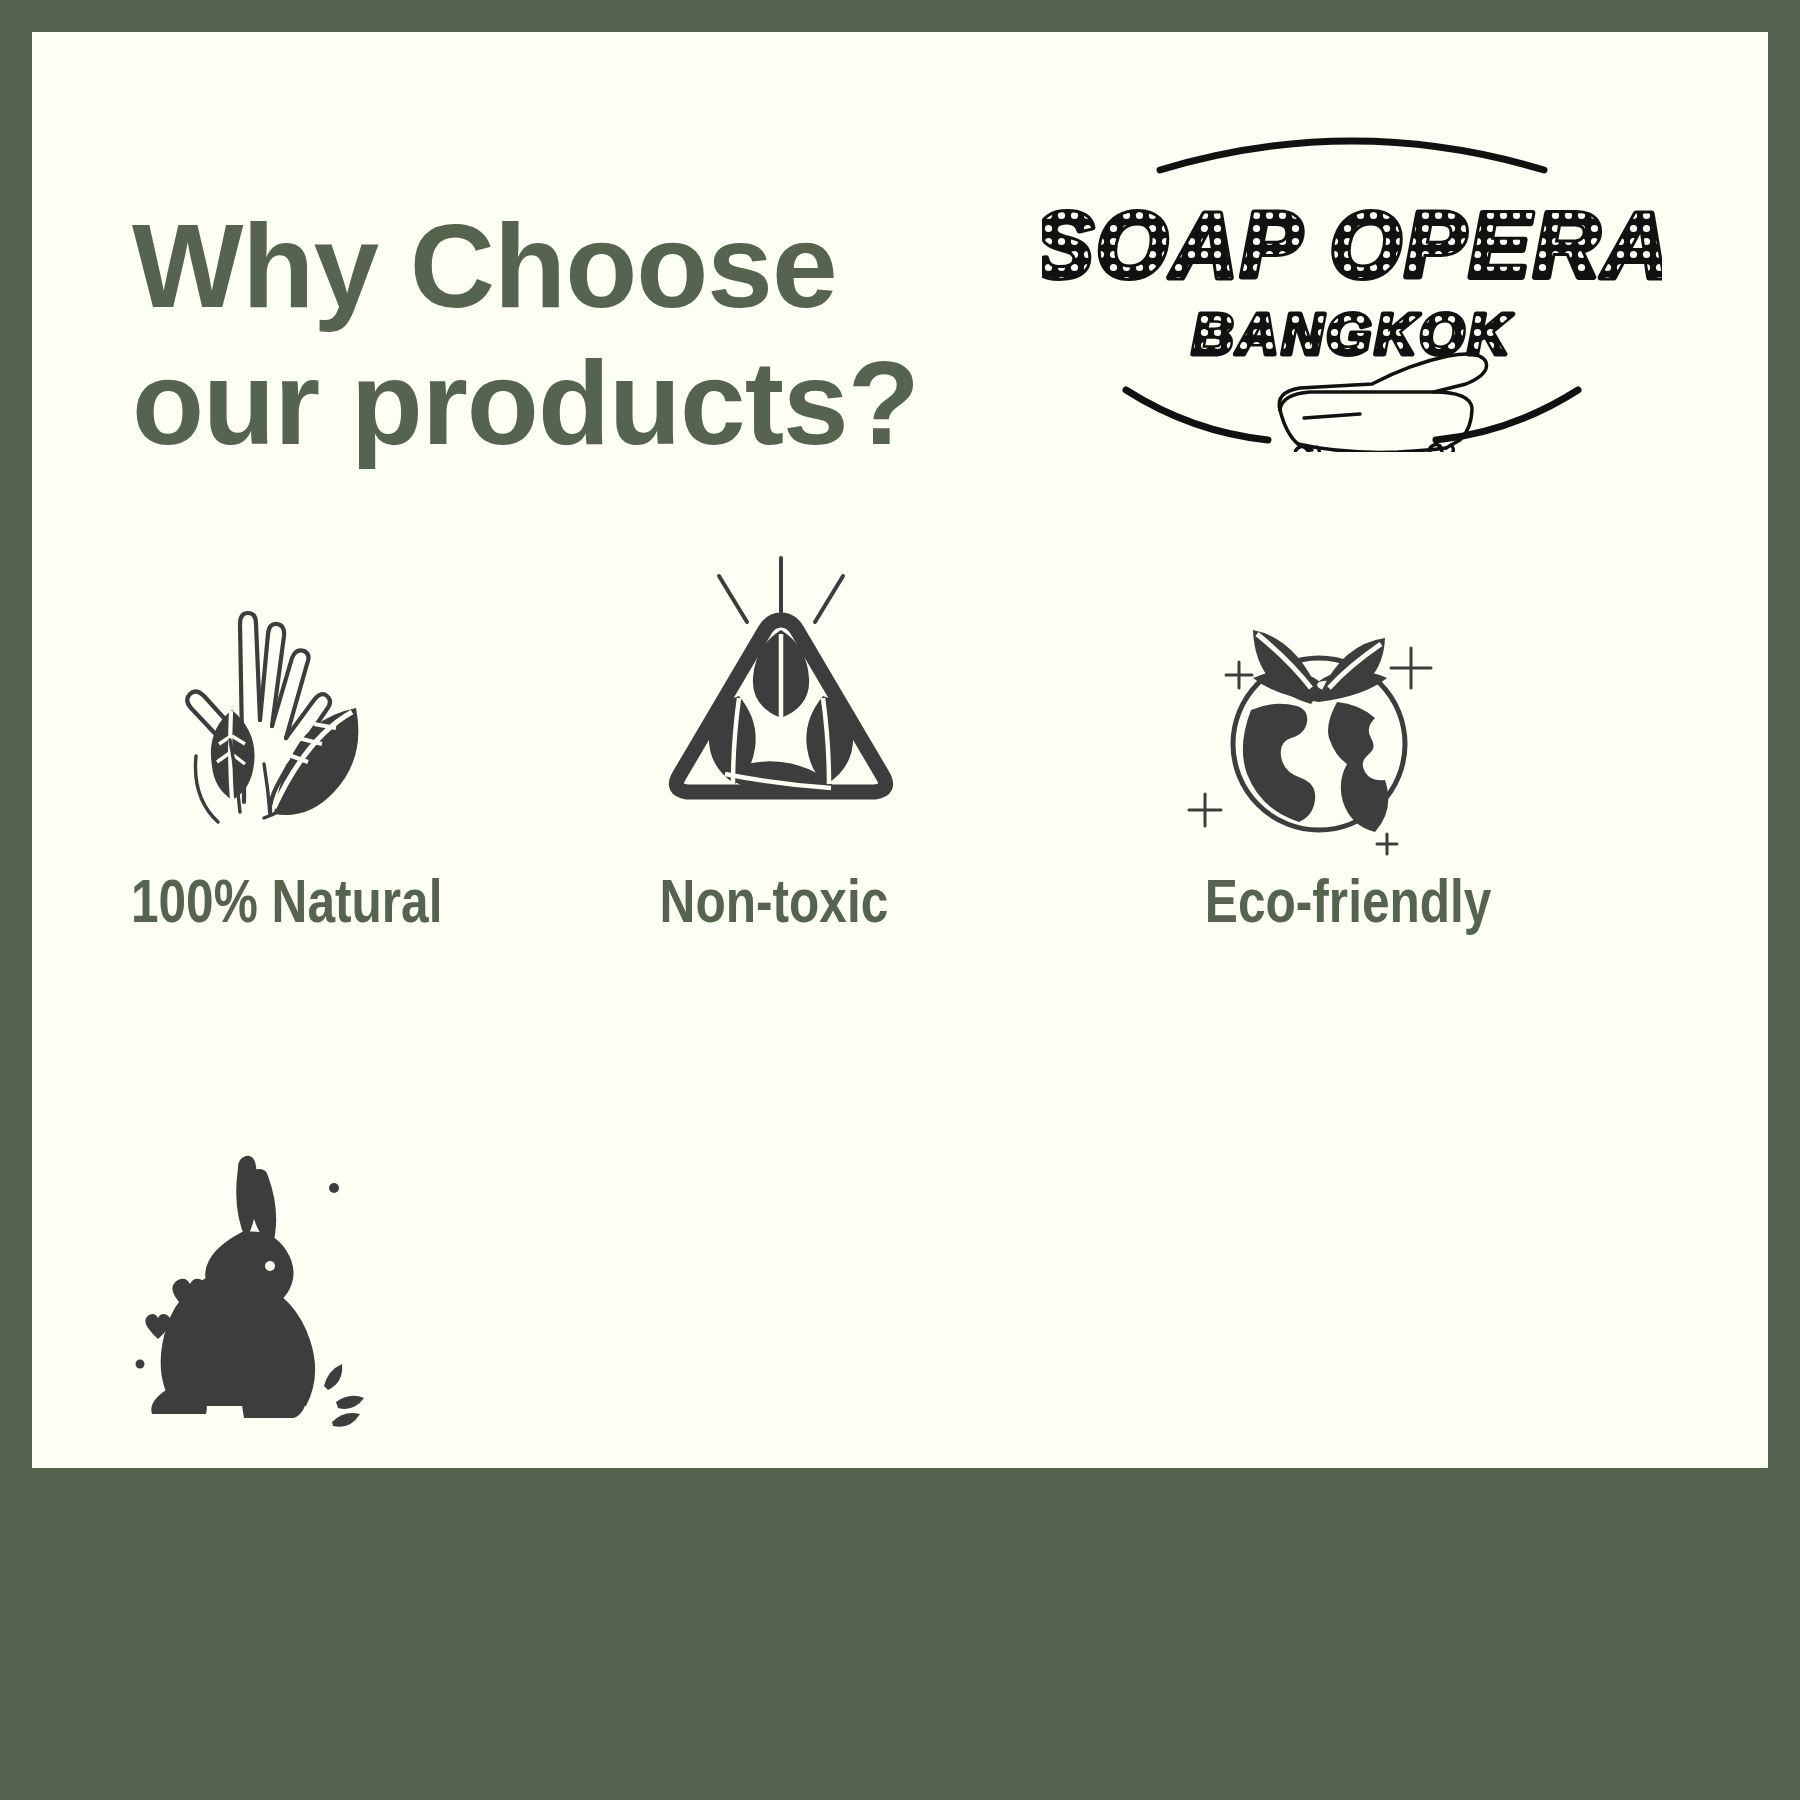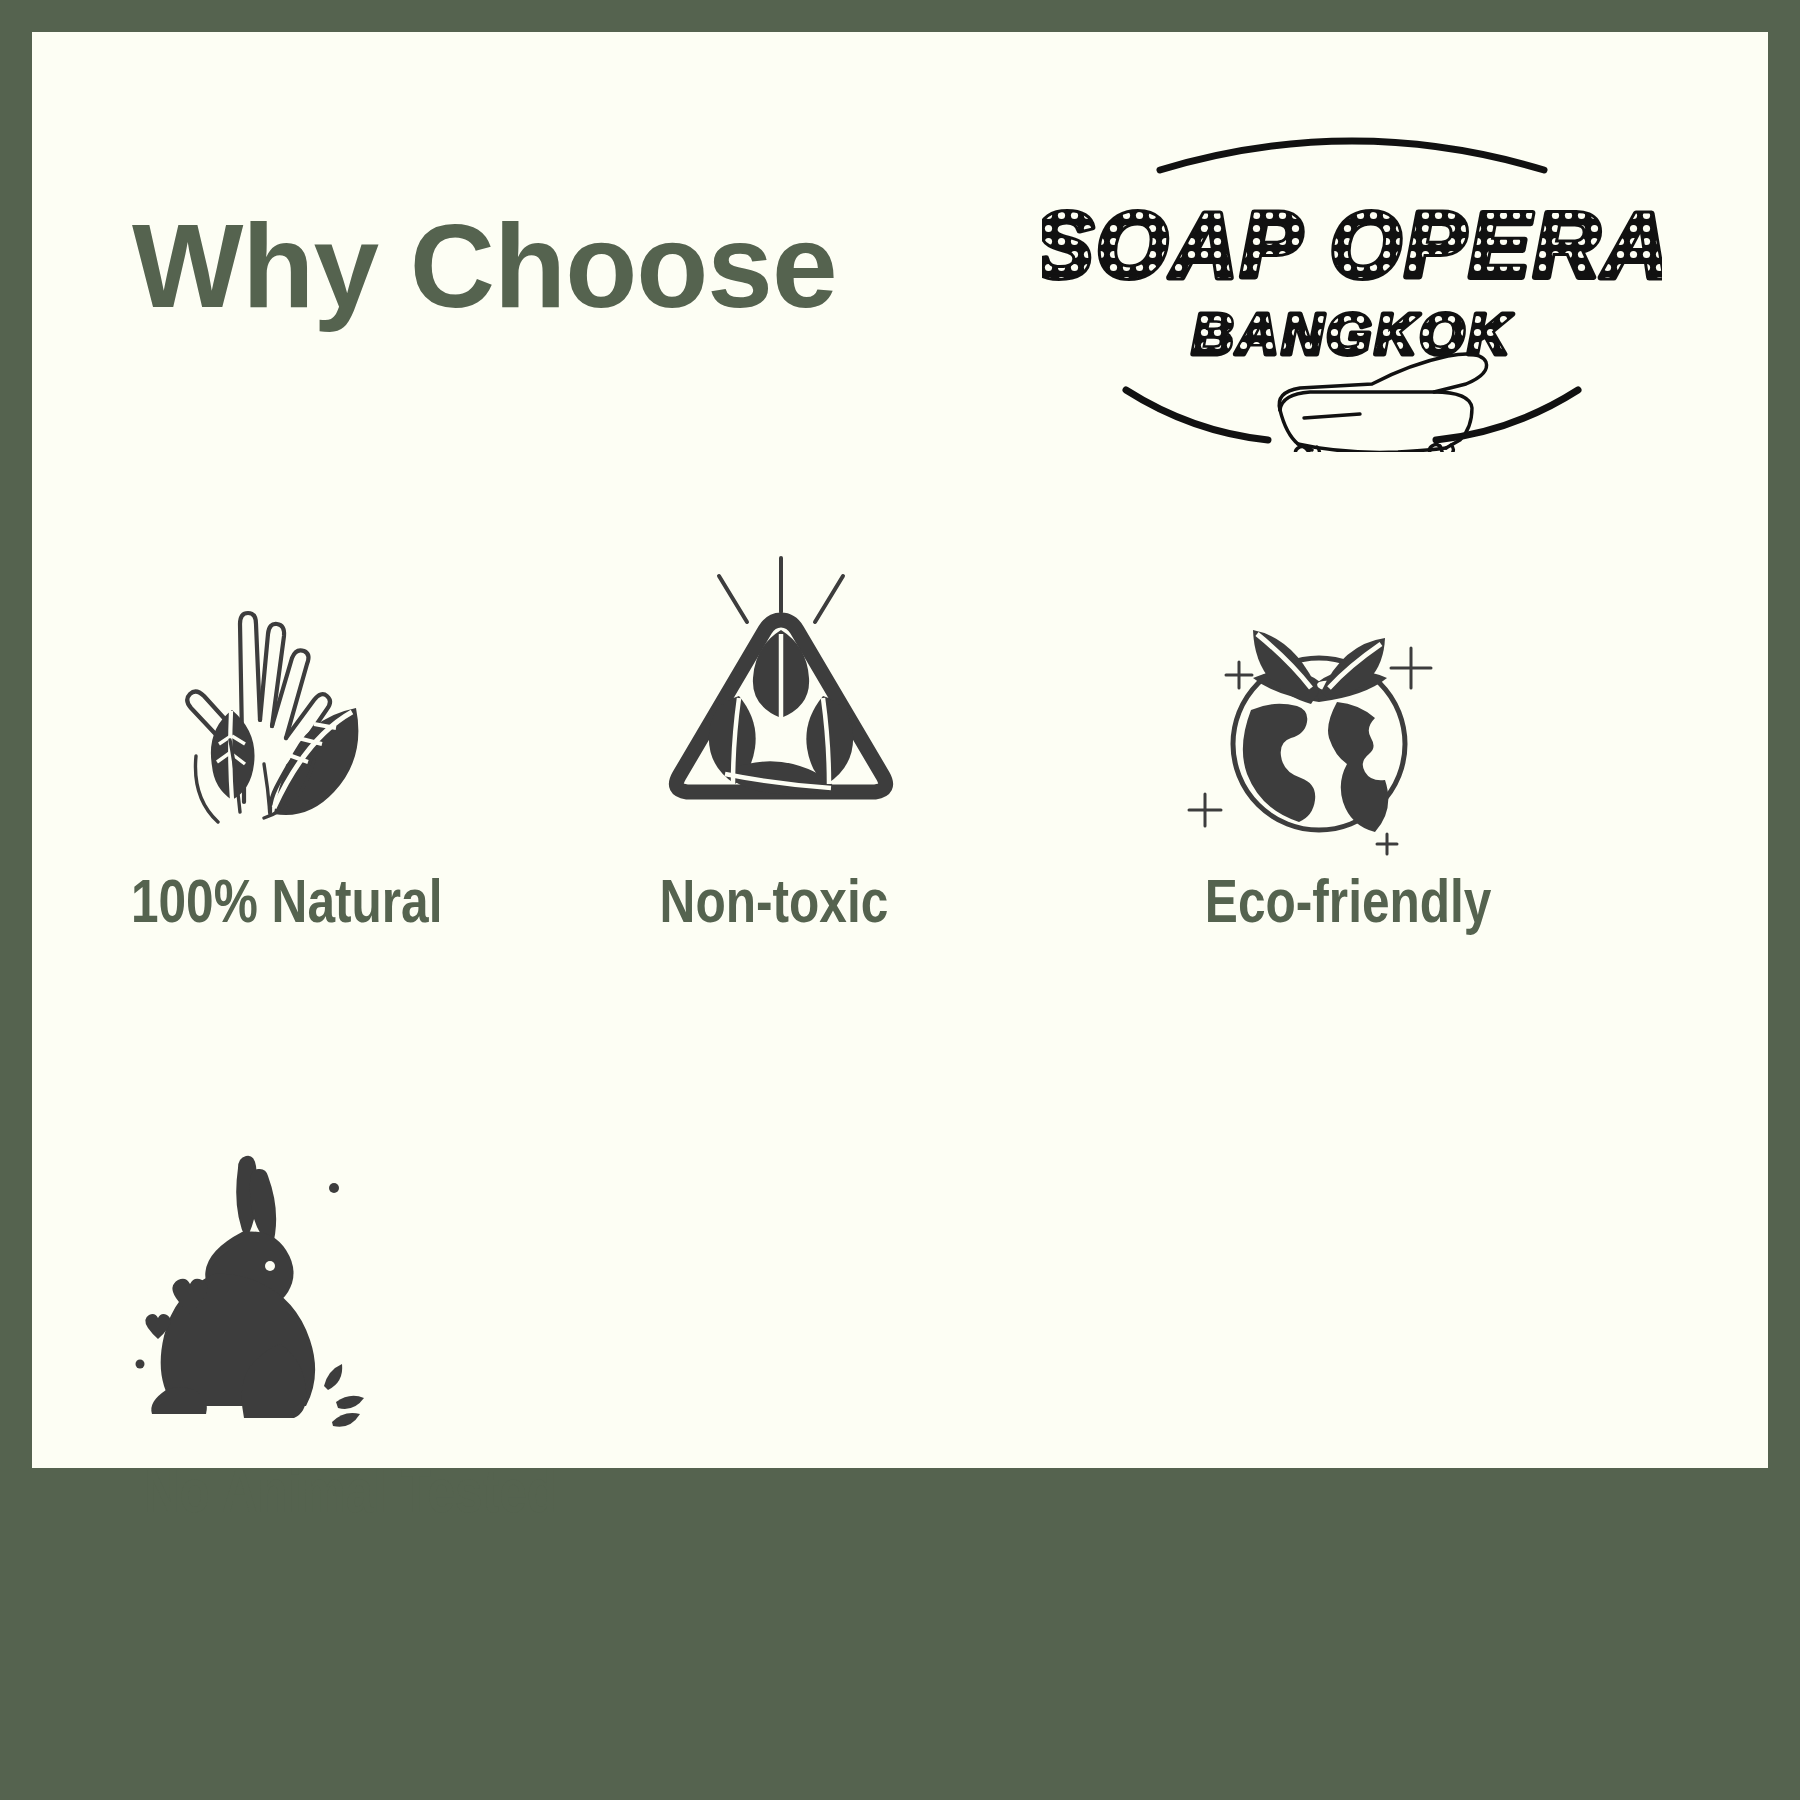--- a/index.html
+++ b/index.html
@@ -73,20 +73,21 @@
 </style>
 </head>
 <body>
 
 <div class="frame">
 
   <div class="header">
 
     <div class="title">
       <span class="l1">Why Choose</span>
+      <span class="l2">our products?</span>
     </div>
 
     <div class="logo">
       <svg viewBox="0 0 620 360" xmlns="http://www.w3.org/2000/svg">
         <defs>
 
           <pattern id="dots" x="0" y="0" width="13" height="13" patternUnits="userSpaceOnUse">
             <circle cx="6.5" cy="6.5" r="3.6" fill="#fdfef4"></circle>
           </pattern>
         </defs>

